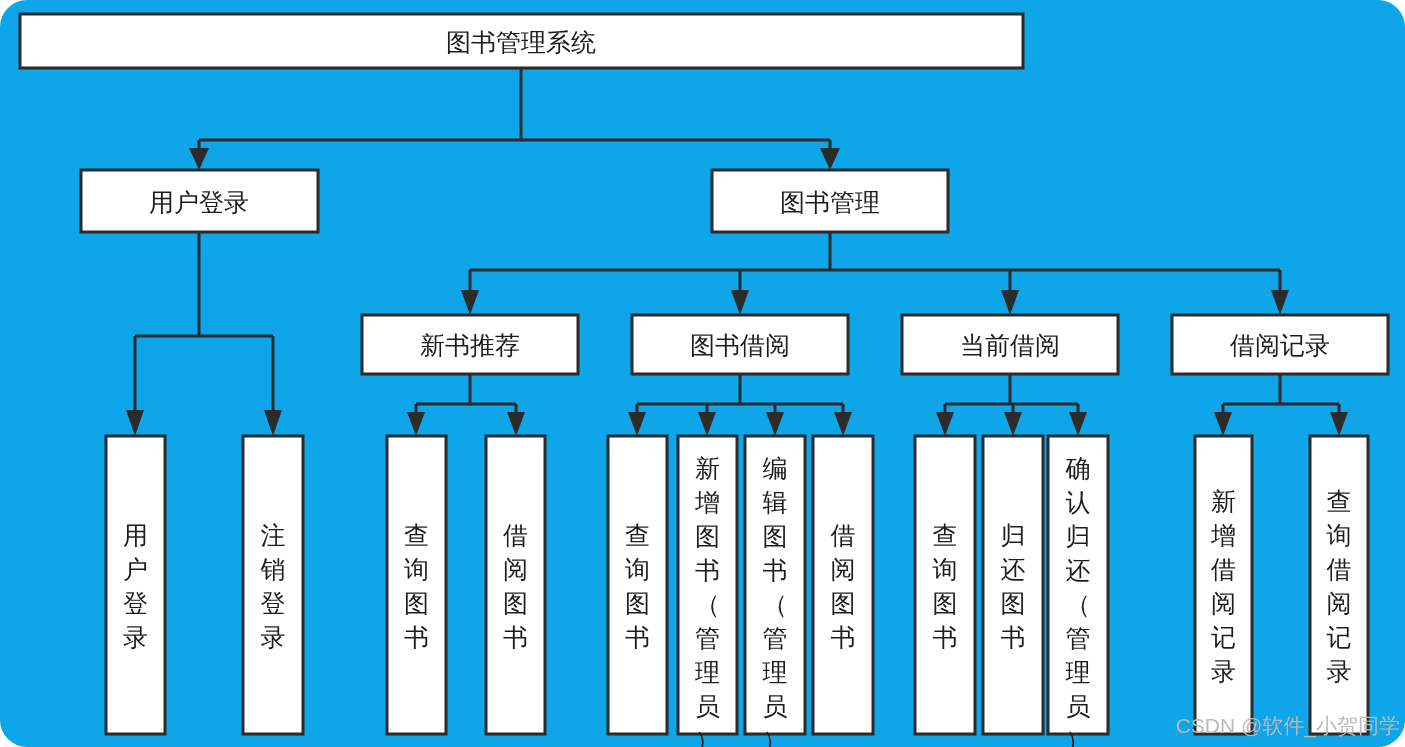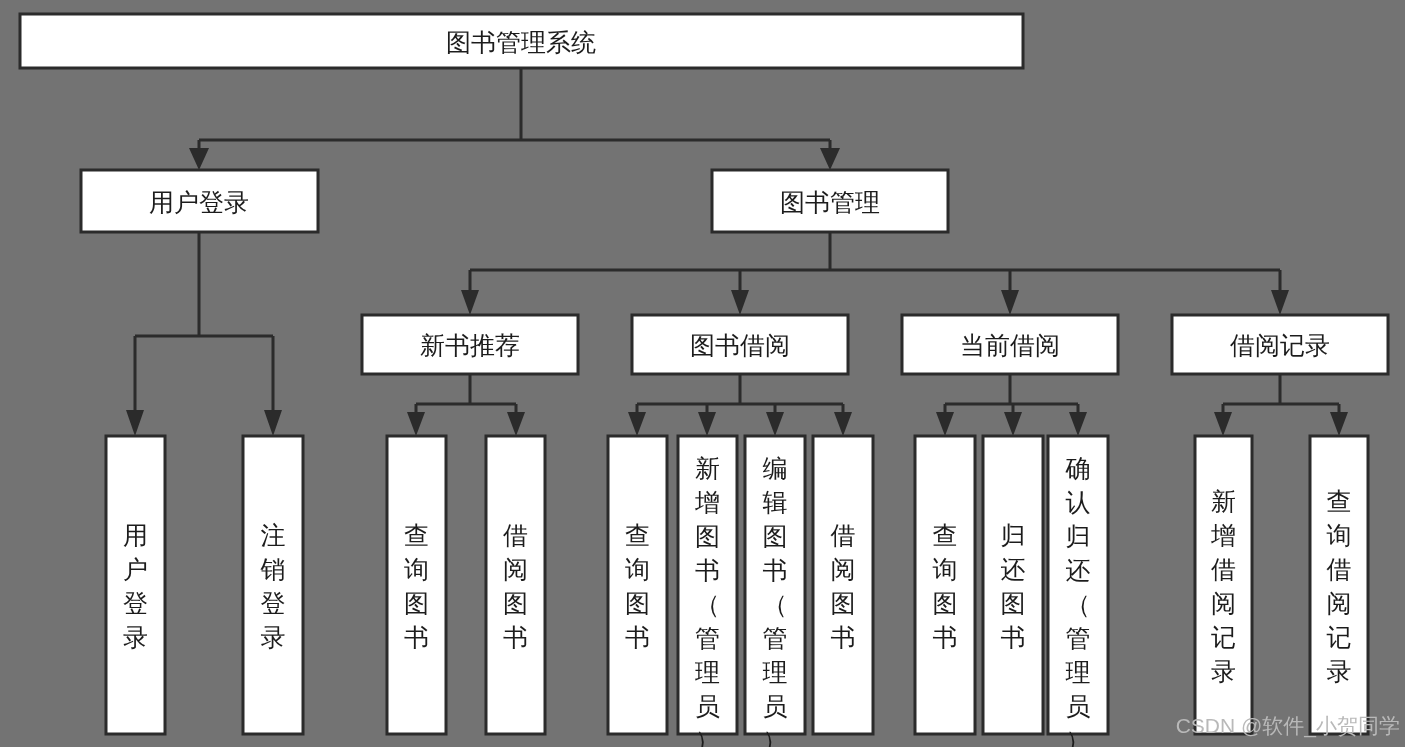--- a/index.html
+++ b/index.html
@@ -8,22 +8,23 @@
     padding: 0;
     background: #ffffff;
   }
   body {
     font-family: "Liberation Sans", "DejaVu Sans", sans-serif;
   }
   #diagram-root {
     position: relative;
     width: 1405px;
     height: 747px;
-    background: #737373;
+    background: #0ea5e9;
     overflow: hidden;
+    border-radius: 27px;
   }
   svg.diagram-canvas {
     display: block;
     width: 1405px;
     height: 747px;
   }
   .node-box {
     fill: #ffffff;
     stroke: #2b2b2b;
     stroke-width: 3;

